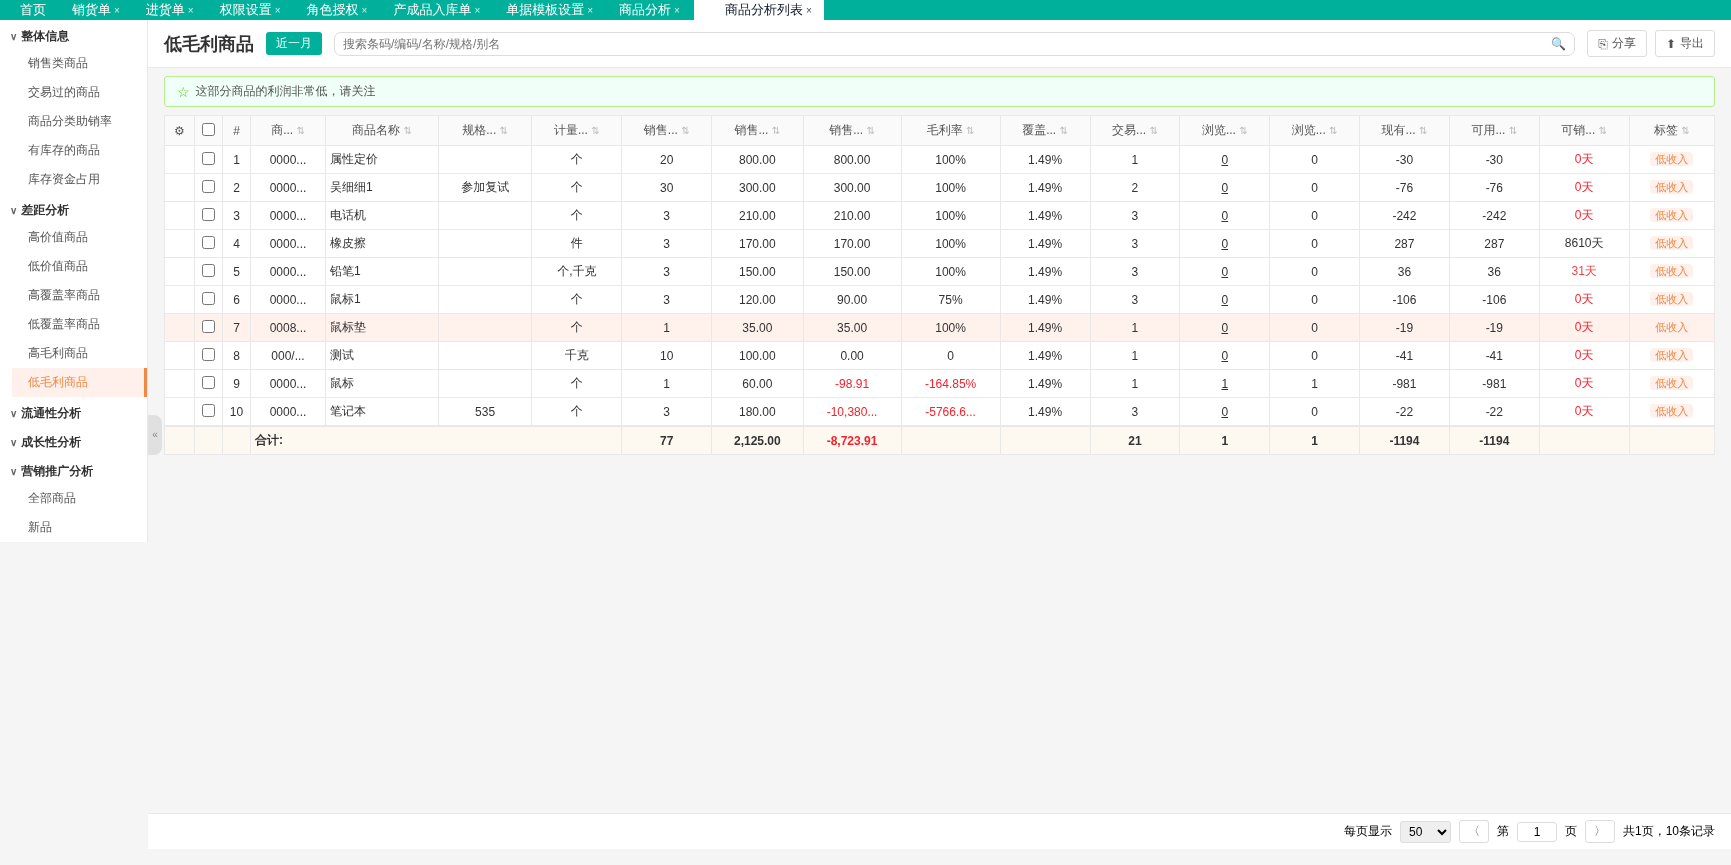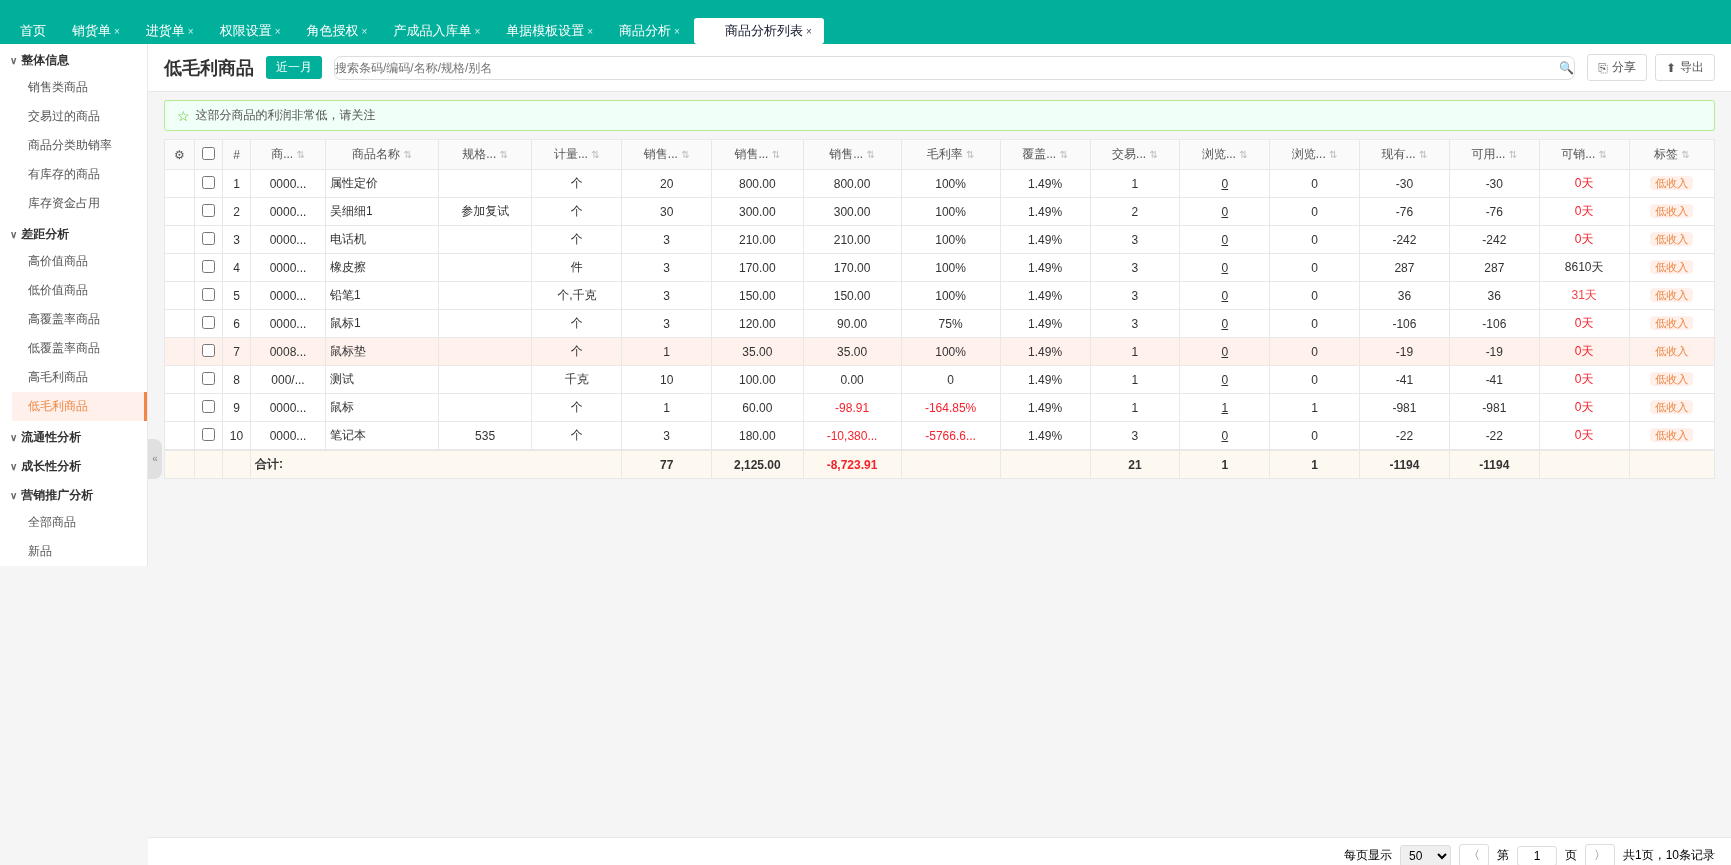--- a/index.html
+++ b/index.html
@@ -2,22 +2,22 @@
 <html><head>
   <meta charset="utf-8">
   <style>
     * { box-sizing: border-box; margin: 0; padding: 0; font-family: 'Microsoft YaHei', Arial, sans-serif; font-size: 12px; }
     body { background: #f5f5f5; overflow-x: hidden; }
 
     
     .top-nav {
       background: #00b09b;
       display: flex;
-      align-items: flex-end;
-      height: 44px;
+      align-items: center;
+      height: 20px;
       padding: 0 8px;
       gap: 2px;
     }
     .nav-item {
       color: #fff;
       padding: 4px 12px;
       cursor: pointer;
       border-radius: 3px;
       white-space: nowrap;
       font-size: 13px;
@@ -88,21 +88,21 @@
       color: #fff;
       padding: 3px 10px;
       border-radius: 3px;
       cursor: pointer;
       font-size: 12px;
     }
     .search-box {
       flex: 1;
       border: 1px solid #ddd;
       border-radius: 7px;
-      padding: 4px 0;
+      padding: 4px 8px;
       display: flex;
       align-items: center;
       gap: 4px;
     }
     .search-box input {
       border: none;
       outline: none;
       flex: 1;
       font-size: 12px;
       color: #999;

